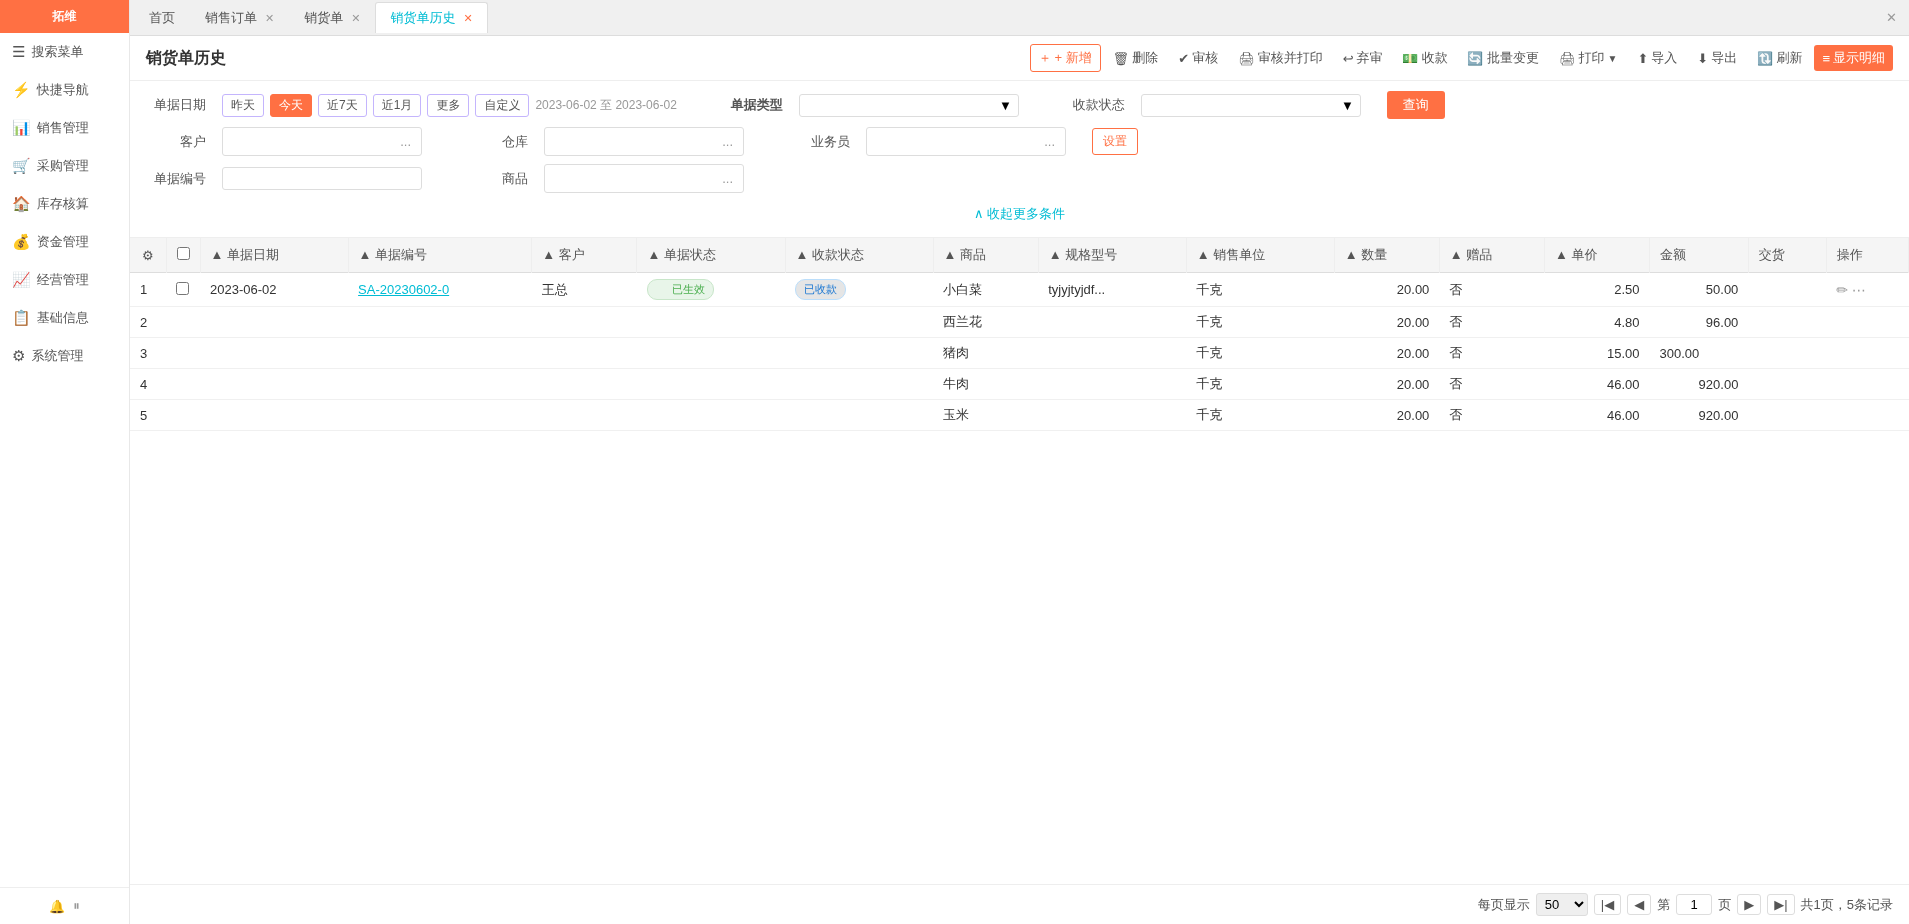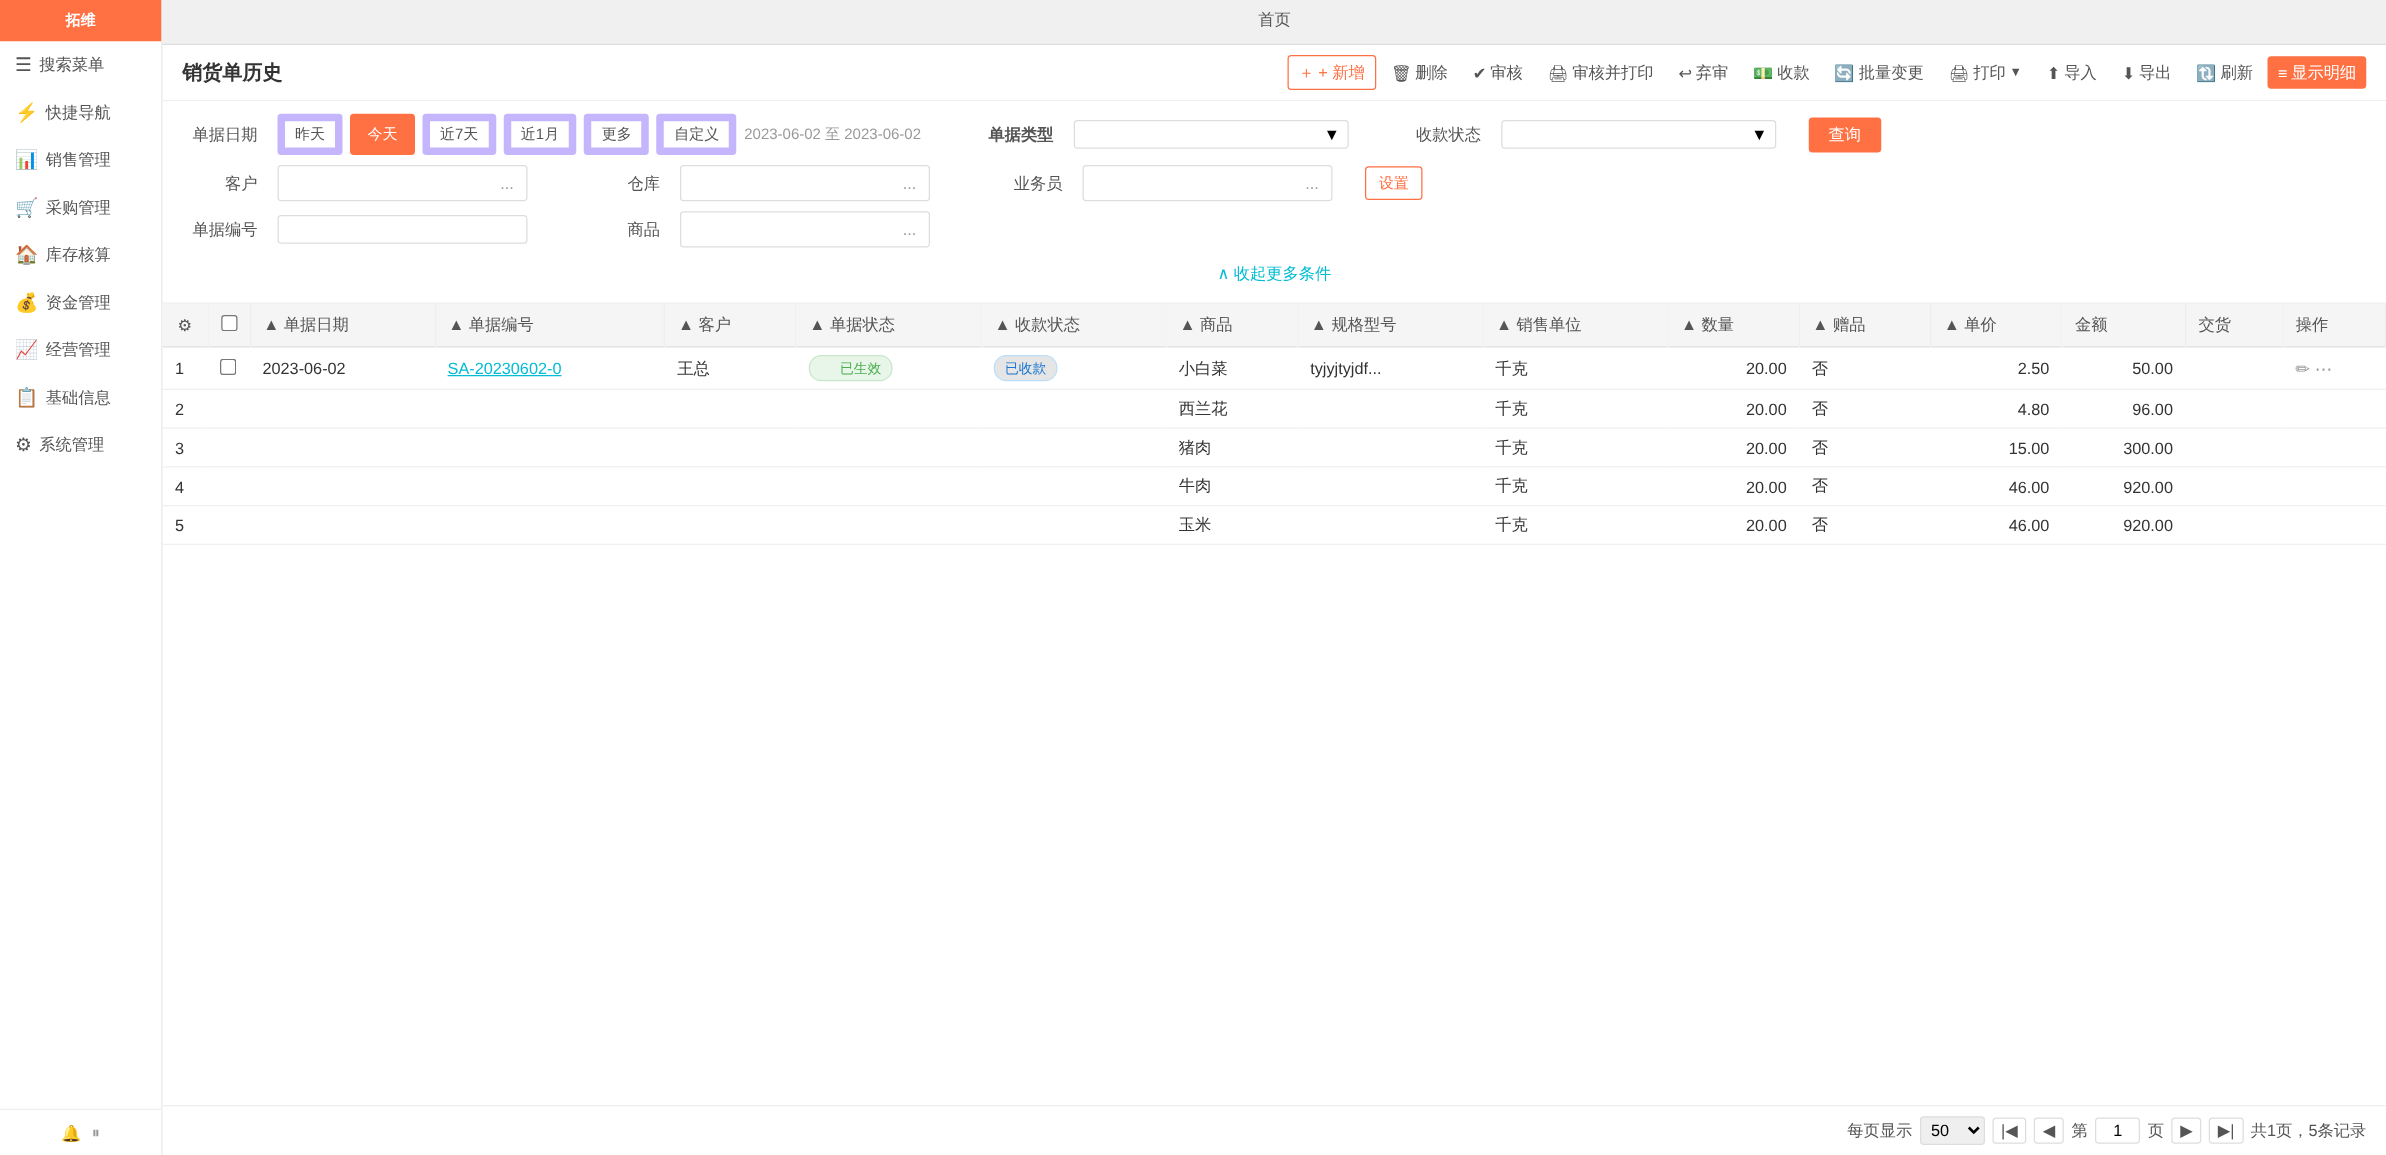--- a/index.html
+++ b/index.html
@@ -48,23 +48,22 @@
       flex-direction: column;
       overflow: hidden;
     }
 
     
     .tabs-bar {
       display: flex;
       align-items: center;
       background: #f0f0f0;
       border-bottom: 1px solid #ddd;
-      padding: 0 17px;
+      padding: 0 4px;
       height: 36px;
-      flex-direction: column;
     }
     .tab {
       padding: 6px 14px;
       cursor: pointer;
       color: #555;
       border: 1px solid transparent;
       border-bottom: none;
       border-radius: 3px 3px 0 0;
       background: transparent;
       white-space: nowrap;
@@ -151,21 +150,21 @@
       justify-content: space-between;
       cursor: pointer;
     }
     .date-filters {
       display: flex;
       align-items: center;
       gap: 6px;
     }
     .date-btn {
       padding: 2px 8px;
-      border: 6px solid #c4b5fd;
+      border: 1px solid #c4b5fd;
       border-radius: 3px;
       cursor: pointer;
       color: #555;
       font-size: 12px;
       background: #fff;
     }
     .date-btn.active {
       background: #ff7043;
       color: #fff;
       border-color: #ff7043;
@@ -550,21 +549,21 @@
     <td></td>
     <td></td>
     <td></td>
     <td></td>
     <td>猪肉</td>
     <td></td>
     <td>千克</td>
     <td style="text-align:right;">20.00</td>
     <td>否</td>
     <td style="text-align:right;">15.00</td>
-    <td style="text-align:right;">300.00</td>
+    <td style="text-align:left;">300.00</td>
     <td></td>
     <td></td>
   </tr>
             <tr>
     <td>4</td>
     <td></td>
     <td></td>
     <td></td>
     <td></td>
     <td></td>

